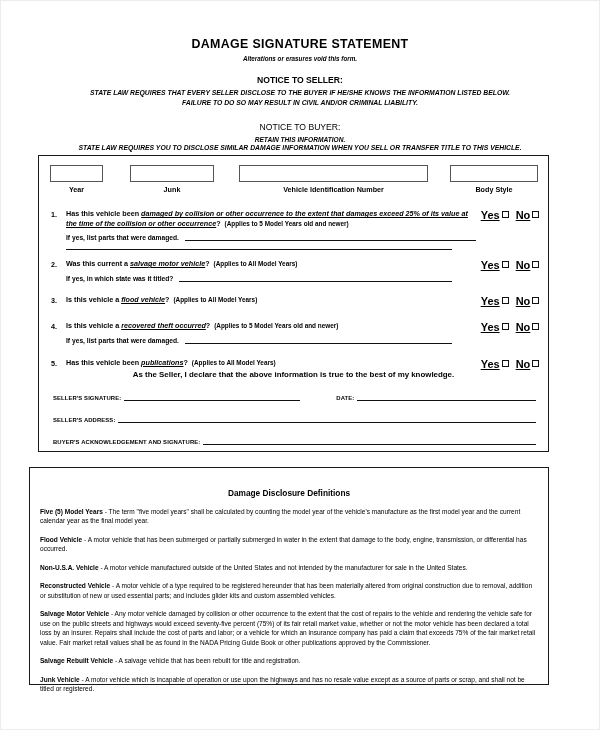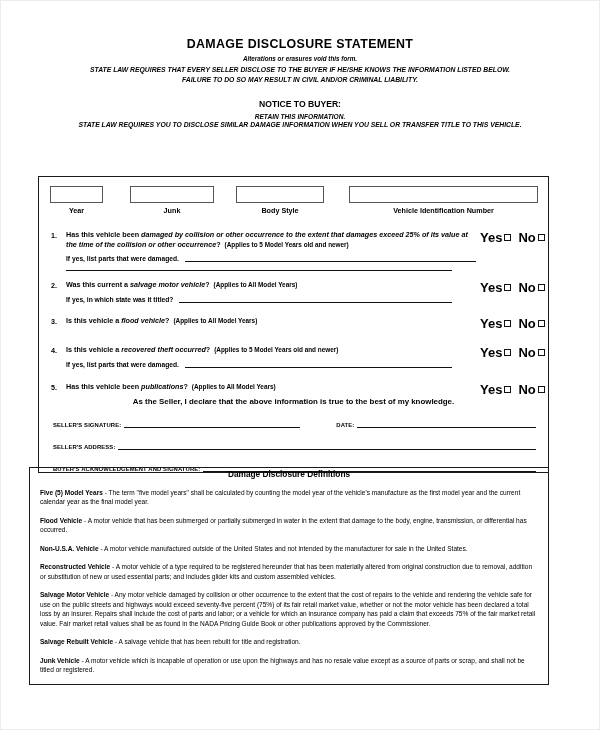--- a/index.html
+++ b/index.html
@@ -51,35 +51,35 @@
   }
   .notice-line {
     font-size: 6.8px;
     font-weight: bold;
     font-style: italic;
     margin-top: 4px;
     line-height: 1.32;
   }
   .notice-head2 {
     font-size: 8.6px;
-    font-weight: bold;
+    font-weight: normal;
     margin-top: 14px;
   }
   .retain {
     font-size: 6.6px;
     font-weight: bold;
     font-style: italic;
     margin-top: 4px;
   }
 
   
   .form-box {
     position: absolute;
     left: 37px;
-    top: 175px;
+    top: 154px;
     width: 511px;
     height: 297px;
     border: 1.4px solid #1a1a1a;
     box-sizing: border-box;
   }
   .vehicle-row {
     display: flex;
     padding: 9px 0 0 0;
   }
   .vfield {
@@ -122,20 +122,21 @@
     flex: 1 1 auto;
     padding-right: 4px;
   }
   .q-text {
     font-size: 7.2px;
     font-weight: bold;
     line-height: 1.45;
   }
   .q-text .emph {
     font-style: italic;
+    text-decoration: underline;
   }
   .q-text .applies {
     font-size: 6.4px;
     font-weight: bold;
   }
   .q-sub {
     font-size: 6.7px;
     font-weight: bold;
     margin-top: 3px;
     display: flex;
@@ -149,25 +150,26 @@
   }
   .rule-full {
     border-bottom: 1.1px solid #111;
     height: 1px;
     margin-top: 7px;
     margin-right: 24px;
   }
   .yn {
     flex: 0 0 60px;
     width: 60px;
-    font-size: 13px;
+    font-size: 11px;
     font-weight: bold;
     white-space: nowrap;
     padding-top: 0px;
     text-align: center;
+    text-decoration: underline;
   }
   .cbox {
     display: inline-block;
     width: 5px;
     height: 5px;
     border: 1px solid #111;
     margin: 0 0 0 2px;
     vertical-align: 1px;
     background: #fff;
   }
@@ -213,67 +215,68 @@
     width: 520px;
     height: 218px;
     border: 1.4px solid #1a1a1a;
     box-sizing: border-box;
     padding: 0 10px;
   }
   .def-title {
     text-align: center;
     font-size: 8.3px;
     font-weight: bold;
-    margin-top: 1px;
+    margin-top: 20px;
   }
   .def-item {
     font-size: 6.55px;
     line-height: 1.45;
     margin-top: 9px;
     text-align: left;
   }
   .def-item .dterm {
     font-weight: bold;
   }
 </style>
 </head>
 <body>
 
 <div class="page">
 
   <div class="hdr">
-    <div class="doc-title">DAMAGE DISCLOSURE STATEMENT</div>
+    <div class="doc-title">DAMAGE SIGNATURE STATEMENT</div>
     <div class="alter">Alterations or erasures void this form.</div>
 
+    <div class="notice-head">NOTICE TO SELLER:</div>
     <div class="notice-line">STATE LAW REQUIRES THAT EVERY SELLER DISCLOSE TO THE BUYER IF HE/SHE KNOWS THE INFORMATION LISTED BELOW.</div>
     <div class="notice-line" style="margin-top:1px;">FAILURE TO DO SO MAY RESULT IN CIVIL AND/OR CRIMINAL LIABILITY.</div>
 
     <div class="notice-head2">NOTICE TO BUYER:</div>
     <div class="retain">RETAIN THIS INFORMATION.</div>
     <div class="notice-line" style="margin-top:1px;">STATE LAW REQUIRES YOU TO DISCLOSE SIMILAR DAMAGE INFORMATION WHEN YOU SELL OR TRANSFER TITLE TO THIS VEHICLE.</div>
   </div>
 
   <div class="form-box">
 
     <div class="vehicle-row">
       <div class="vfield vf-year">
         <div class="vbox"></div>
         <div class="vlabel">Year</div>
       </div>
       <div class="vfield vf-make">
         <div class="vbox"></div>
         <div class="vlabel">Junk</div>
       </div>
+      <div class="vfield vf-vin">
+        <div class="vbox"></div>
+        <div class="vlabel">Vehicle Identification Number</div>
+      </div>
       <div class="vfield vf-body">
         <div class="vbox"></div>
         <div class="vlabel">Body Style</div>
-      </div>
-      <div class="vfield vf-vin">
-        <div class="vbox"></div>
-        <div class="vlabel">Vehicle Identification Number</div>
       </div>
     </div>
 
     <div class="questions">
 
       <div class="q" style="margin-top:6px;">
         <div class="q-num">1.</div>
         <div class="q-body">
           <div class="q-text"><span>Has this vehicle been </span><span class="emph">damaged by collision or other occurrence to the extent that damages exceed 25% of its value at the time of the collision or other occurrence</span><span>?</span>&nbsp; <span class="applies">(Applies to 5 Model Years old and newer)</span></div>
           <div class="q-sub">

